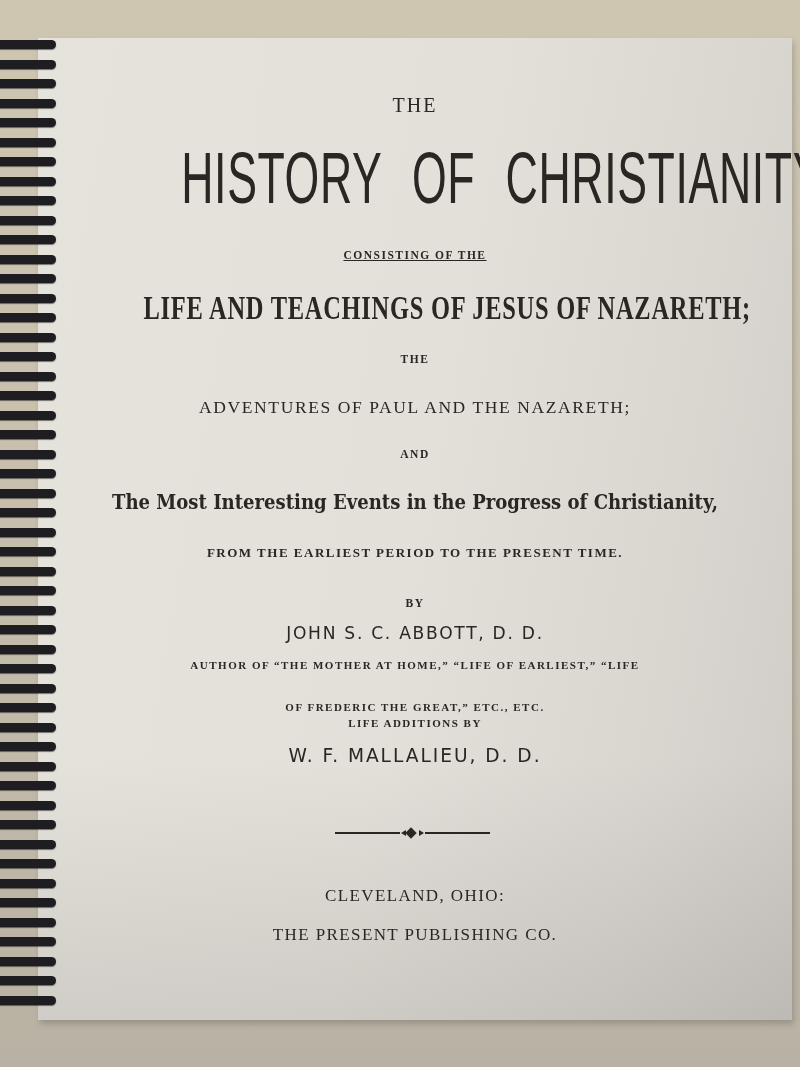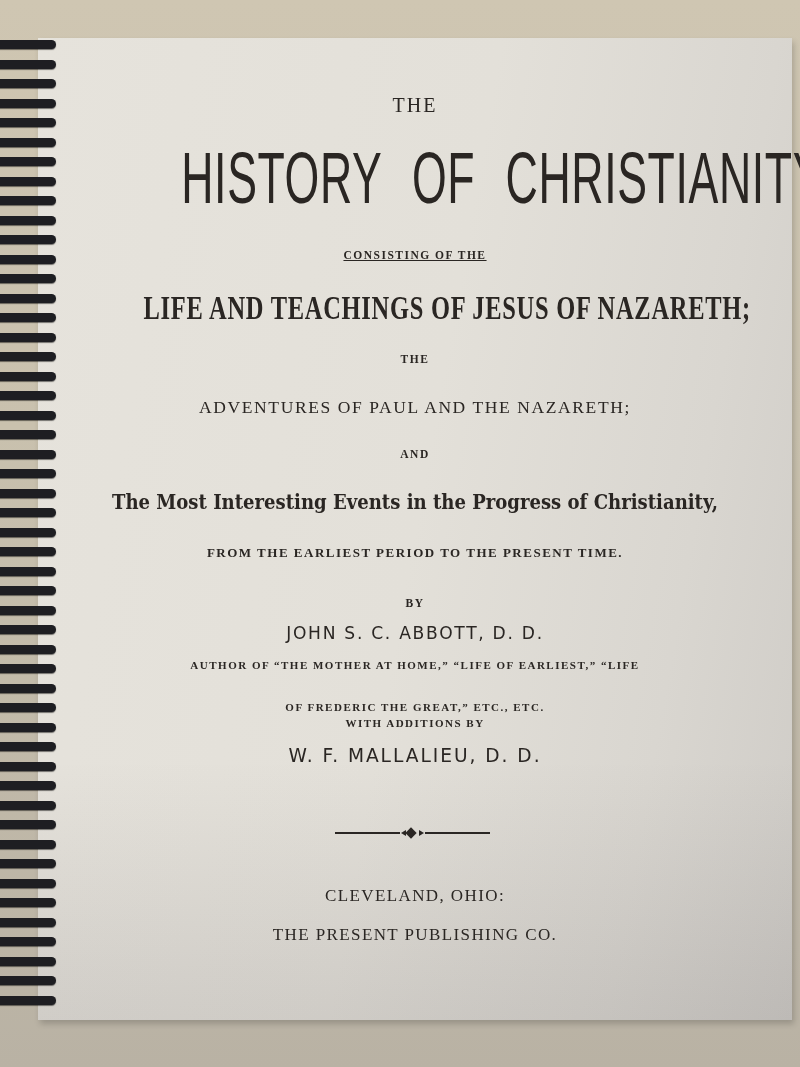--- a/index.html
+++ b/index.html
@@ -127,21 +127,21 @@
 <div class="line t-life">LIFE AND TEACHINGS OF JESUS OF NAZARETH;</div>
 <div class="line t-small t-the2">THE</div>
 <div class="line t-adventures">ADVENTURES OF PAUL AND THE NAZARETH;</div>
 <div class="line t-small t-and">AND</div>
 <div class="line t-most">The Most Interesting Events in the Progress of Christianity,</div>
 <div class="line t-small t-from">FROM THE EARLIEST PERIOD TO THE PRESENT TIME.</div>
 <div class="line t-small t-by">BY</div>
 <div class="line t-abbott">JOHN S. C. ABBOTT, D. D.</div>
 <div class="line t-small t-author1">AUTHOR OF “THE MOTHER AT HOME,” “LIFE OF EARLIEST,” “LIFE</div>
 <div class="line t-small t-author2">OF FREDERIC THE GREAT,” ETC., ETC.</div>
-<div class="line t-small t-with">WITH ADDITIONS BY</div>
+<div class="line t-small t-with">LIFE ADDITIONS BY</div>
 <div class="line t-mallalieu">W. F. MALLALIEU, D. D.</div>
 
 <div class="ornament">
   <div class="bar l"></div>
   <div class="tip l"></div>
   <div class="dia"></div>
   <div class="tip r"></div>
   <div class="bar r"></div>
 </div>
 

